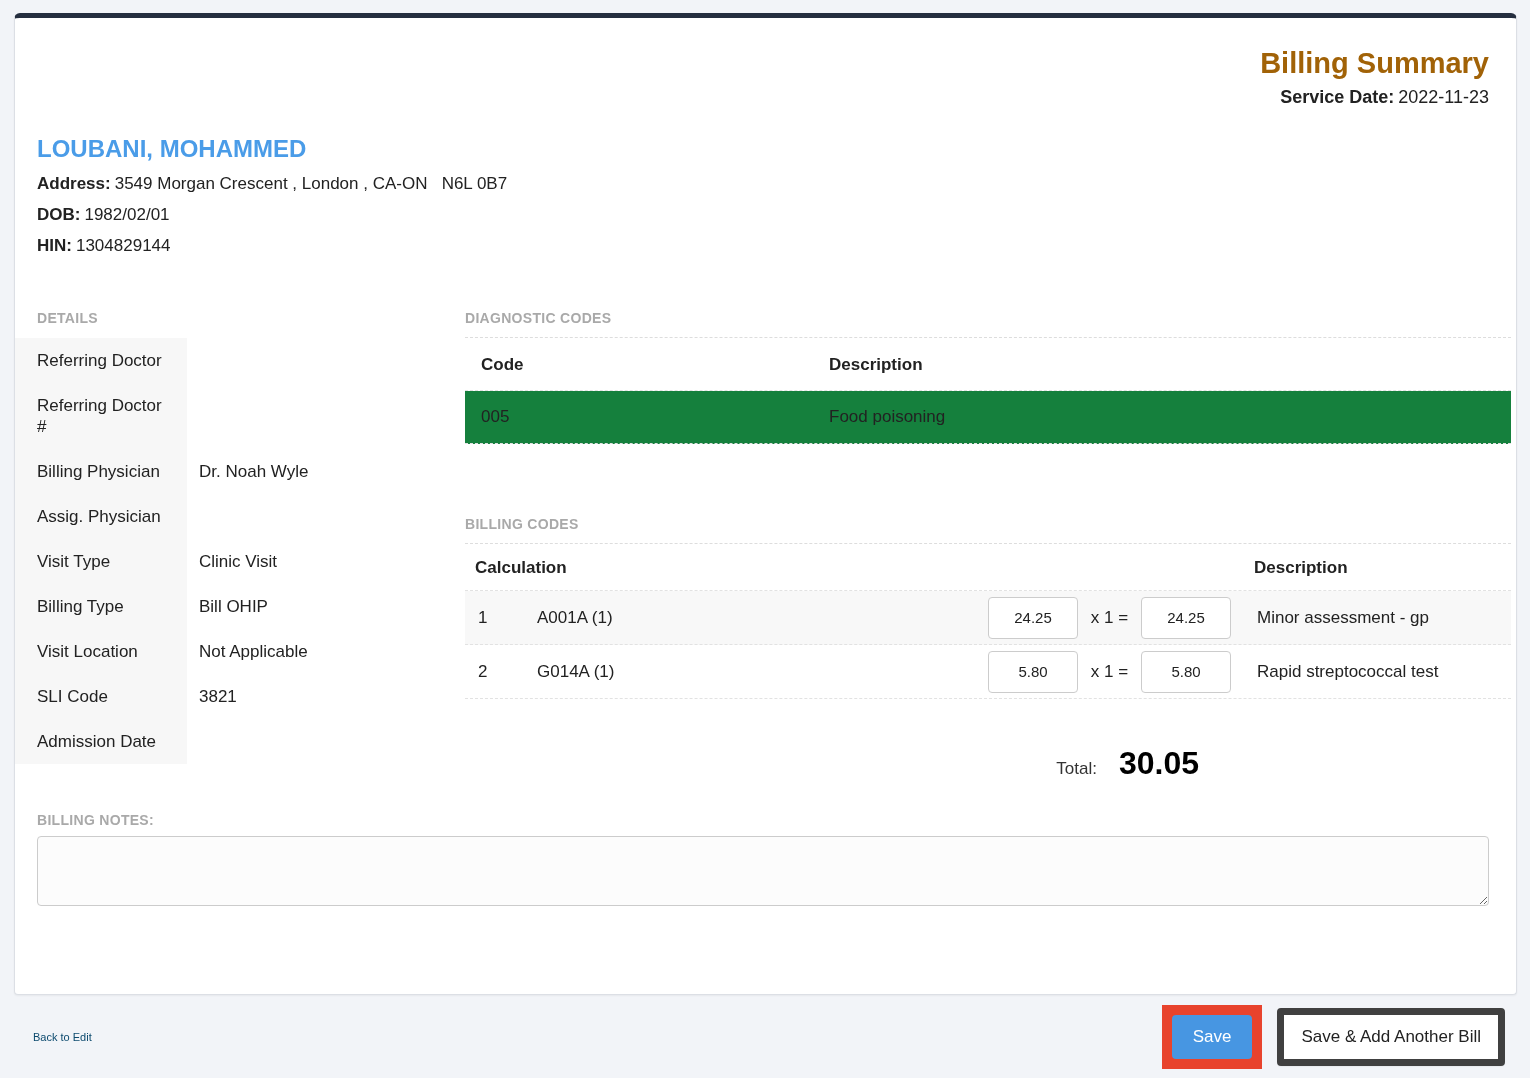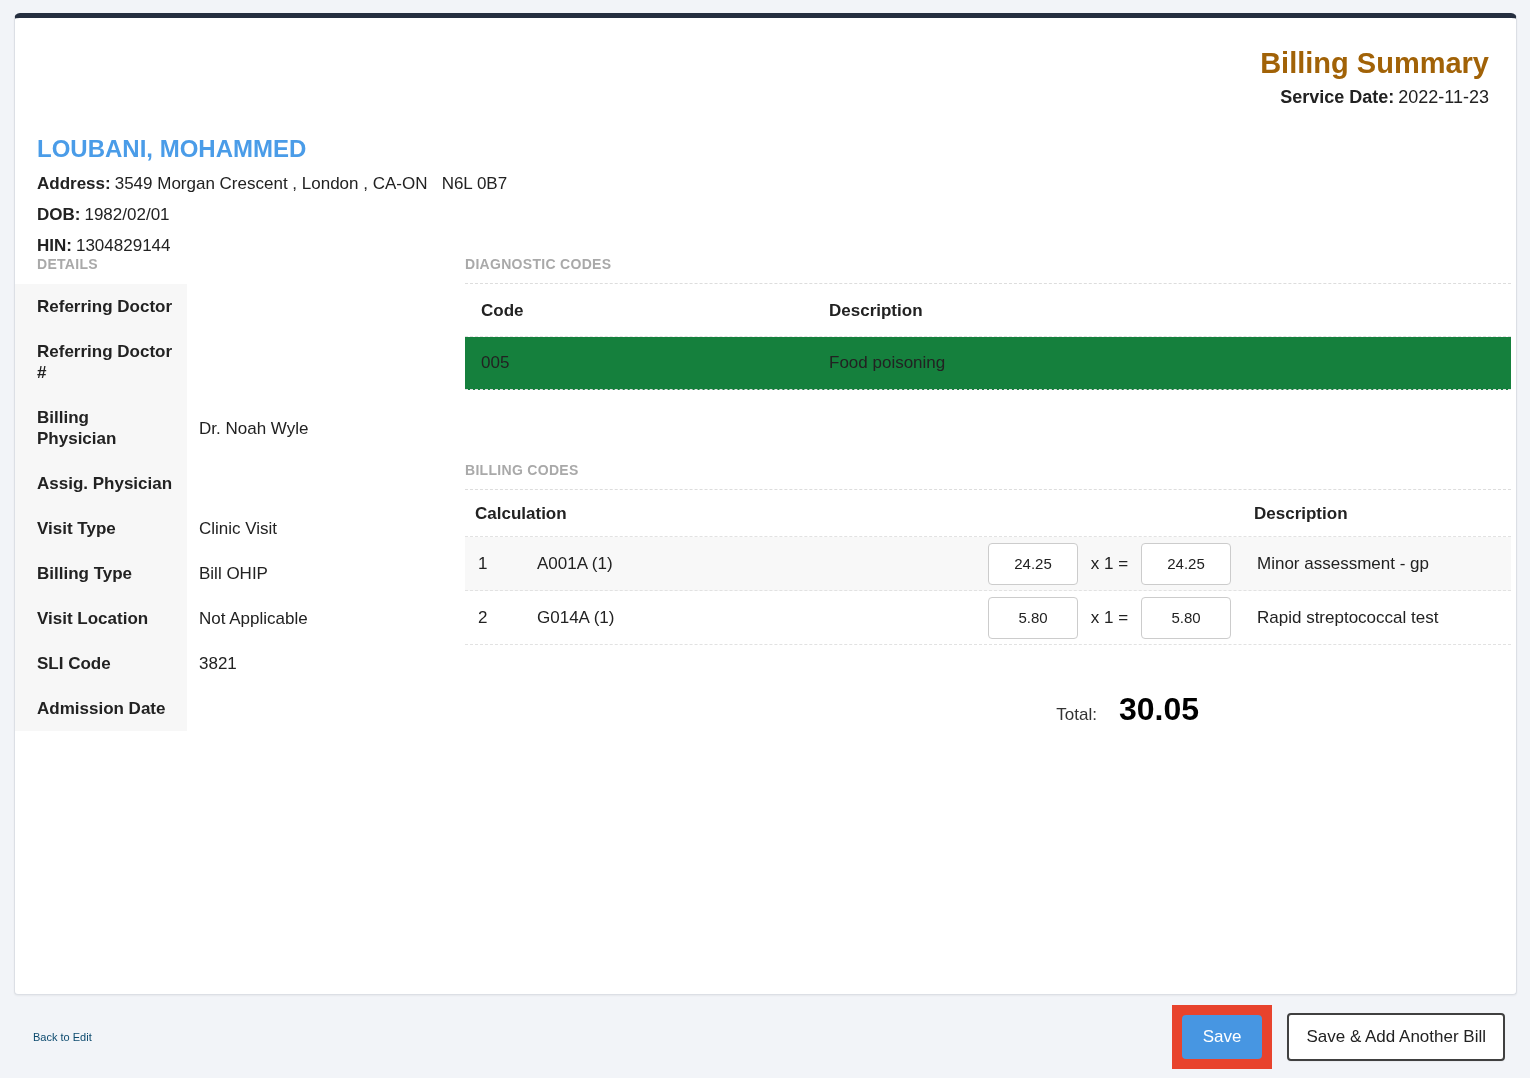--- a/index.html
+++ b/index.html
@@ -23,34 +23,34 @@
   .card-header { text-align:right; padding-right:24px; }
   .page-title { font-size:29px; font-weight:bold; color:#a16207; line-height:34px; margin-top:12px; }
   .service-date { font-size:18px; color:#222; margin-top:7px; }
   .service-date b { margin-right:4px; }
 
   .patient { margin-top:12px; }
   .patient-name { color:#4a9ce8; font-size:24px; font-weight:bold; line-height:28px;margin-top:27px; }
   .patient-line { font-size:17px; margin-top:10px; line-height:21px; color:#222; }
   .patient-line b { margin-right:4px; }
 
-  .main { display:flex; }
+  .main { display:flex; margin-top:54px; }
   .details-col { width:428px; flex-shrink:0; }
   .right-col { flex:1; padding-right:2px; }
 
   .section-title {
     color:#a9a9a9; font-weight:bold; font-size:14px;
     letter-spacing:.3px; line-height:16px;
   }
 
   .details-table { display:table; margin-left:-22px; margin-top:12px; width:415px; }
   .details-row { display:table-row; }
   .details-label {
     display:table-cell; width:172px; background:#f7f7f7;
-    font-weight:bold; font-size:17px; line-height:21px;
+    font-weight:normal; font-size:17px; line-height:21px;
     padding:12px 14px 12px 22px; vertical-align:middle; color:#222;
   }
   .details-value {
     display:table-cell; font-size:17px; line-height:21px;
     padding:12px 0 12px 12px; vertical-align:middle; color:#222;
   }
 
   .dashed { border-bottom:1px dashed #ddd; }
   .title-rule { margin-top:11px; }
 
@@ -97,21 +97,21 @@
   }
   .back-link { color:#0c4a6e; font-size:11px; text-decoration:none; cursor:pointer; }
   .footer-right { display:flex; align-items:center; }
   .annotation-box { background:#e8432d; padding:10px; display:flex; }
   .save-btn {
     background:#4796e2; color:#fff; border:none; border-radius:4px;
     font-family:"Liberation Sans", sans-serif; font-size:17px;
     padding:12px 21px; cursor:pointer;
   }
   .save-add-btn {
-    background:#fff; color:#222; border:2px solid #404040; border-radius:4px;
+    background:#fff; color:#222; border:7px solid #404040; border-radius:4px;
     font-family:"Liberation Sans", sans-serif; font-size:17px;
     padding:12px 17px; margin-left:15px; cursor:pointer;
     box-shadow:0 1px 1px rgba(0,0,0,.04);
   }
 </style>
 </head>
 <body>
 
 <div class="card">
 
@@ -222,20 +222,24 @@
 
         <div class="total-row">
           <div class="total-label">Total:</div>
           <div class="total-value">30.05</div>
         </div>
       </div>
 
     </div>
   </div>
 
+  <div class="notes">
+    <div class="section-title">BILLING NOTES:</div>
+    <textarea class="notes-textarea" value="" style=""></textarea>
+  </div>
 
 </div>
 
 <div class="footer">
   <a class="back-link">Back to Edit</a>
   <div class="footer-right">
     <div class="annotation-box">
       <button class="save-btn">Save</button>
     </div>
     <button class="save-add-btn">Save &amp; Add Another Bill</button>

